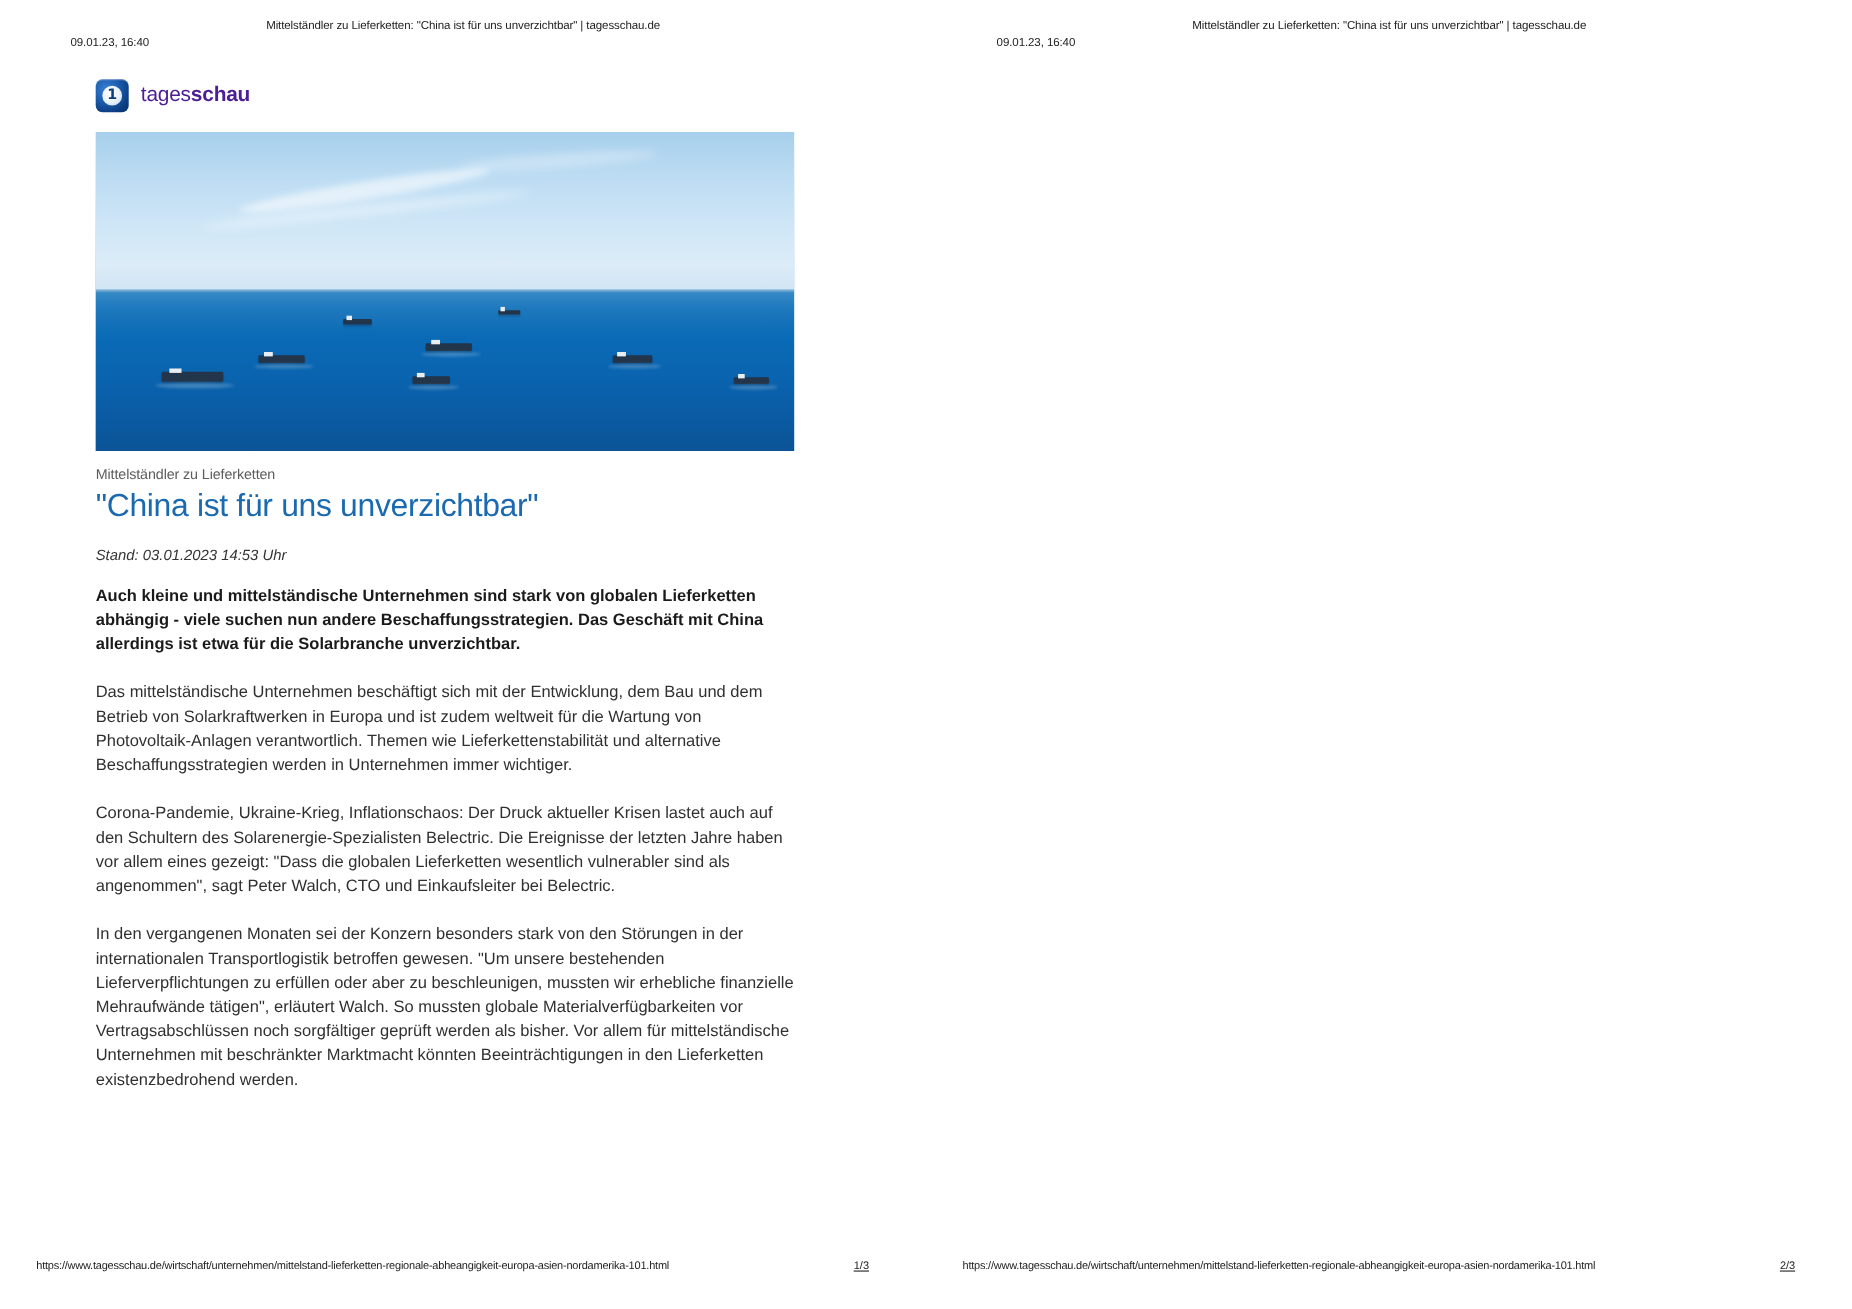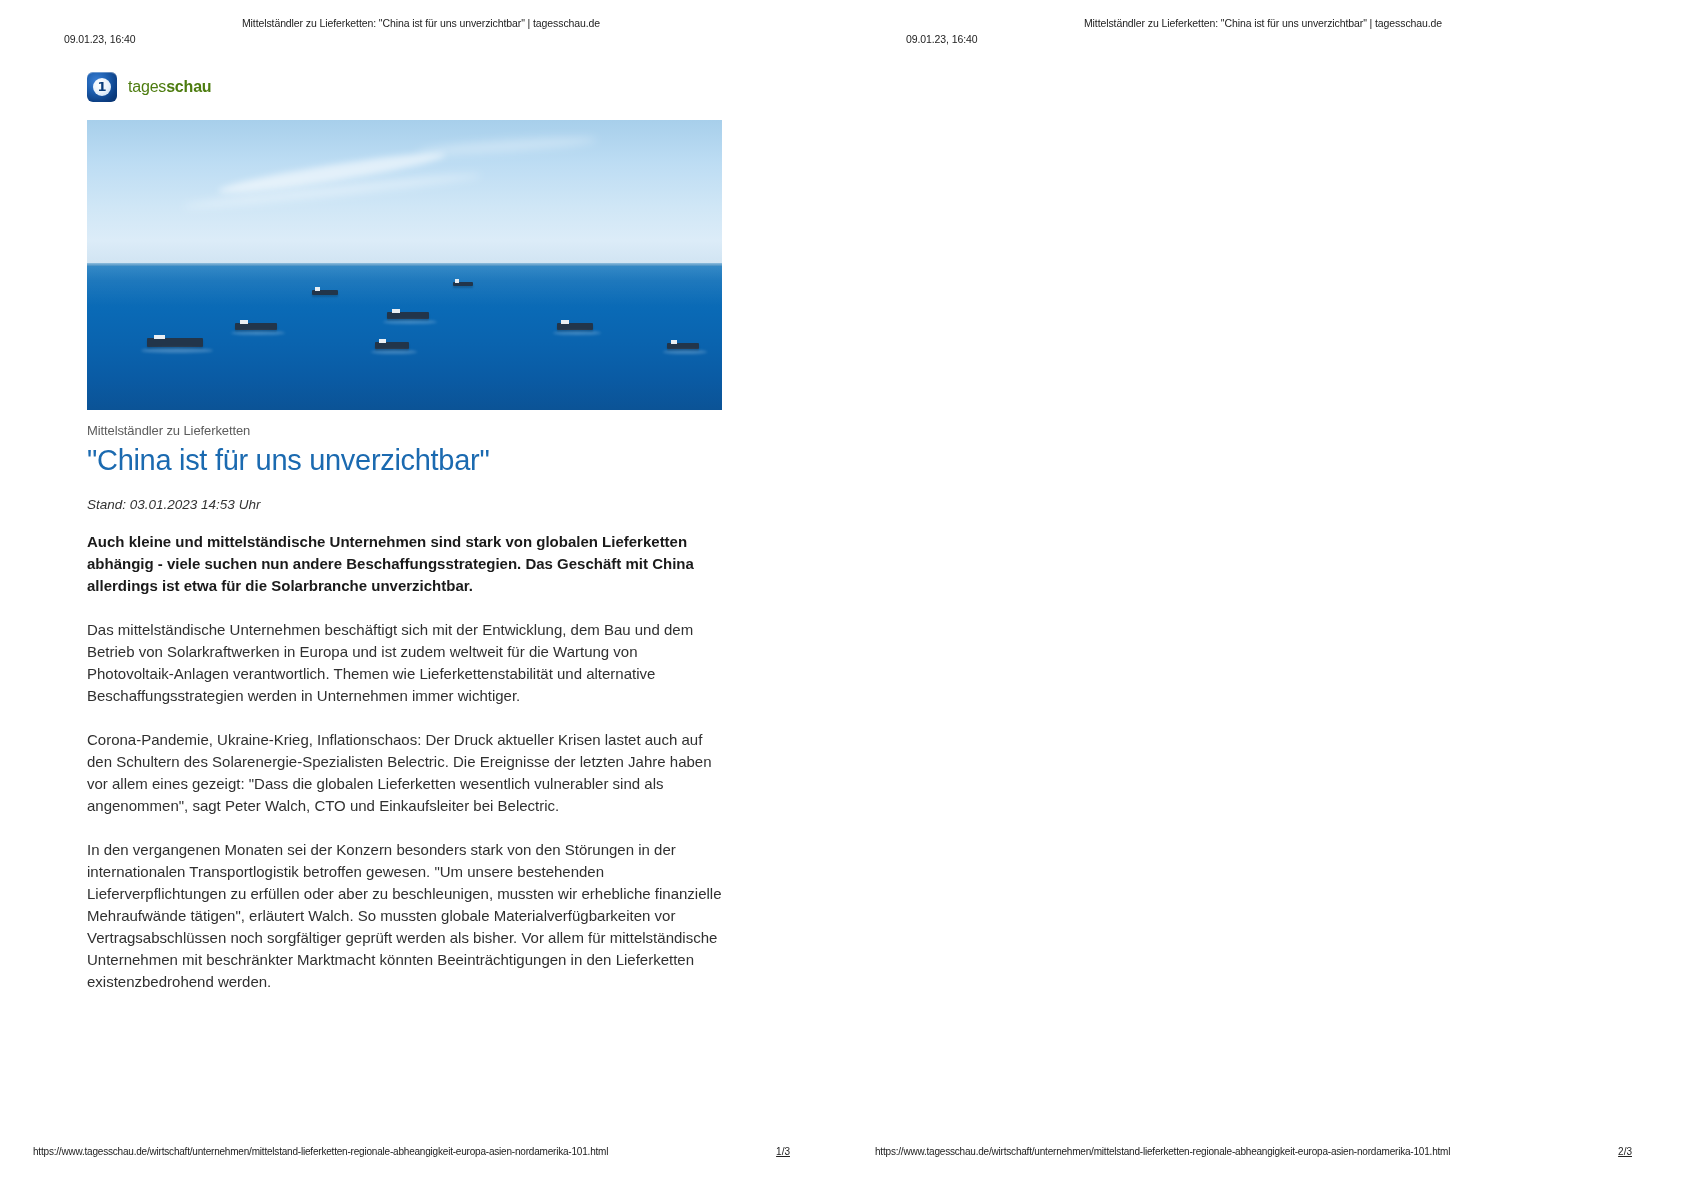--- a/index.html
+++ b/index.html
@@ -93,22 +93,22 @@
     width: 18px; height: 19px;
     color: #0a3d7c;
     font-family: "DejaVu Sans", sans-serif;
     font-size: 13px;
     font-weight: bold;
     line-height: 19px;
     text-align: center;
   }
   .logo-text {
     margin-left: 11px;
-    font-size: 16px;
-    color: #4d7c0f;
+    font-size: 19px;
+    color: #4c1d95;
     letter-spacing: -0.2px;
     white-space: nowrap;
   }
   .logo-text .light { font-weight: 400; }
   .logo-text .bold  { font-weight: 700; }
 
   
   .hero {
     width: 635px; height: 290px;
     position: relative;

